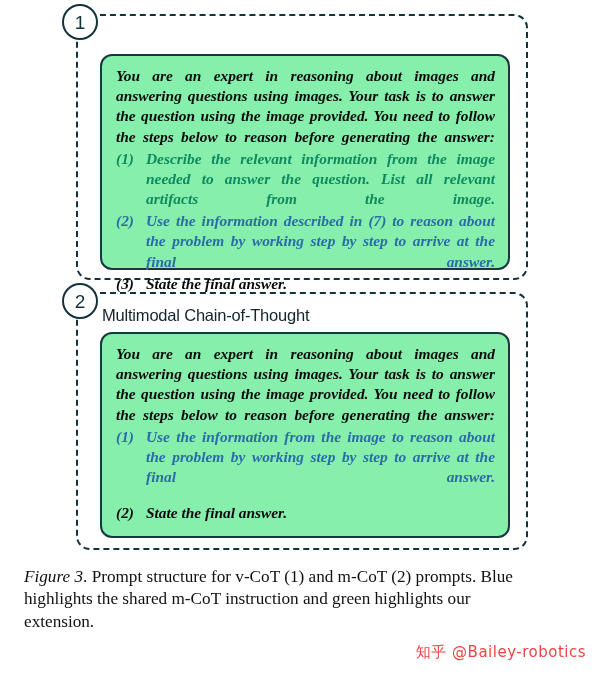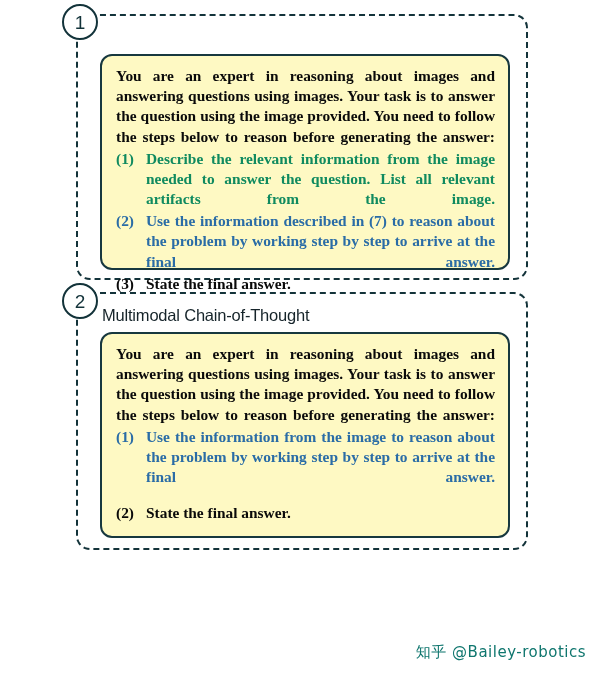--- a/index.html
+++ b/index.html
@@ -79,22 +79,23 @@
   #panel-2 .panel-title { top: 12px; }
 
   
   .prompt-box {
     position: absolute;
     left: 22px;
     right: 16px;
     border: 2px solid #17383f;
     border-radius: 12px;
     box-sizing: border-box;
-    background: #fef9c3;
+    background: #86efac;
     padding: 10px 13px 10px 14px;
+    font-style: italic;
   }
   #panel-1 .prompt-box { top: 38px; height: 216px; }
   #panel-2 .prompt-box { top: 38px; height: 206px; }
 
   
   .intro {
     font-family: "Liberation Serif", serif;
     font-weight: bold;
     font-size: 15.4px;
     line-height: 1.31;
@@ -158,21 +159,21 @@
     font-style: italic;
   }
 
   
   #watermark {
     position: absolute;
     right: 14px;
     bottom: 14px;
     font-family: "DejaVu Sans", sans-serif;
     font-size: 15px;
-    color: #0f766e;
+    color: #ef4444;
     letter-spacing: 0.5px;
     white-space: nowrap;
     user-select: none;
   }
 </style>
 </head>
 <body>
 
 <div id="figure-root">
 
@@ -214,16 +215,19 @@
         <div class="step last gap-before">
           <span class="step-num c-black">(2)</span>
           <span class="step-text ragged c-black">State the final answer.</span>
         </div>
       </div>
     </div>
   </div>
 
   <div class="badge" id="badge-2">2</div>
 
+  <div id="caption">
+    <span class="fig-label">Figure 3</span><span>. Prompt structure for v-CoT (1) and m-CoT (2) prompts. Blue highlights the shared m-CoT instruction and green highlights our extension.</span>
+  </div>
 
   <div id="watermark">知乎 @Bailey-robotics</div>
 
 </div>
 
 </body></html>

